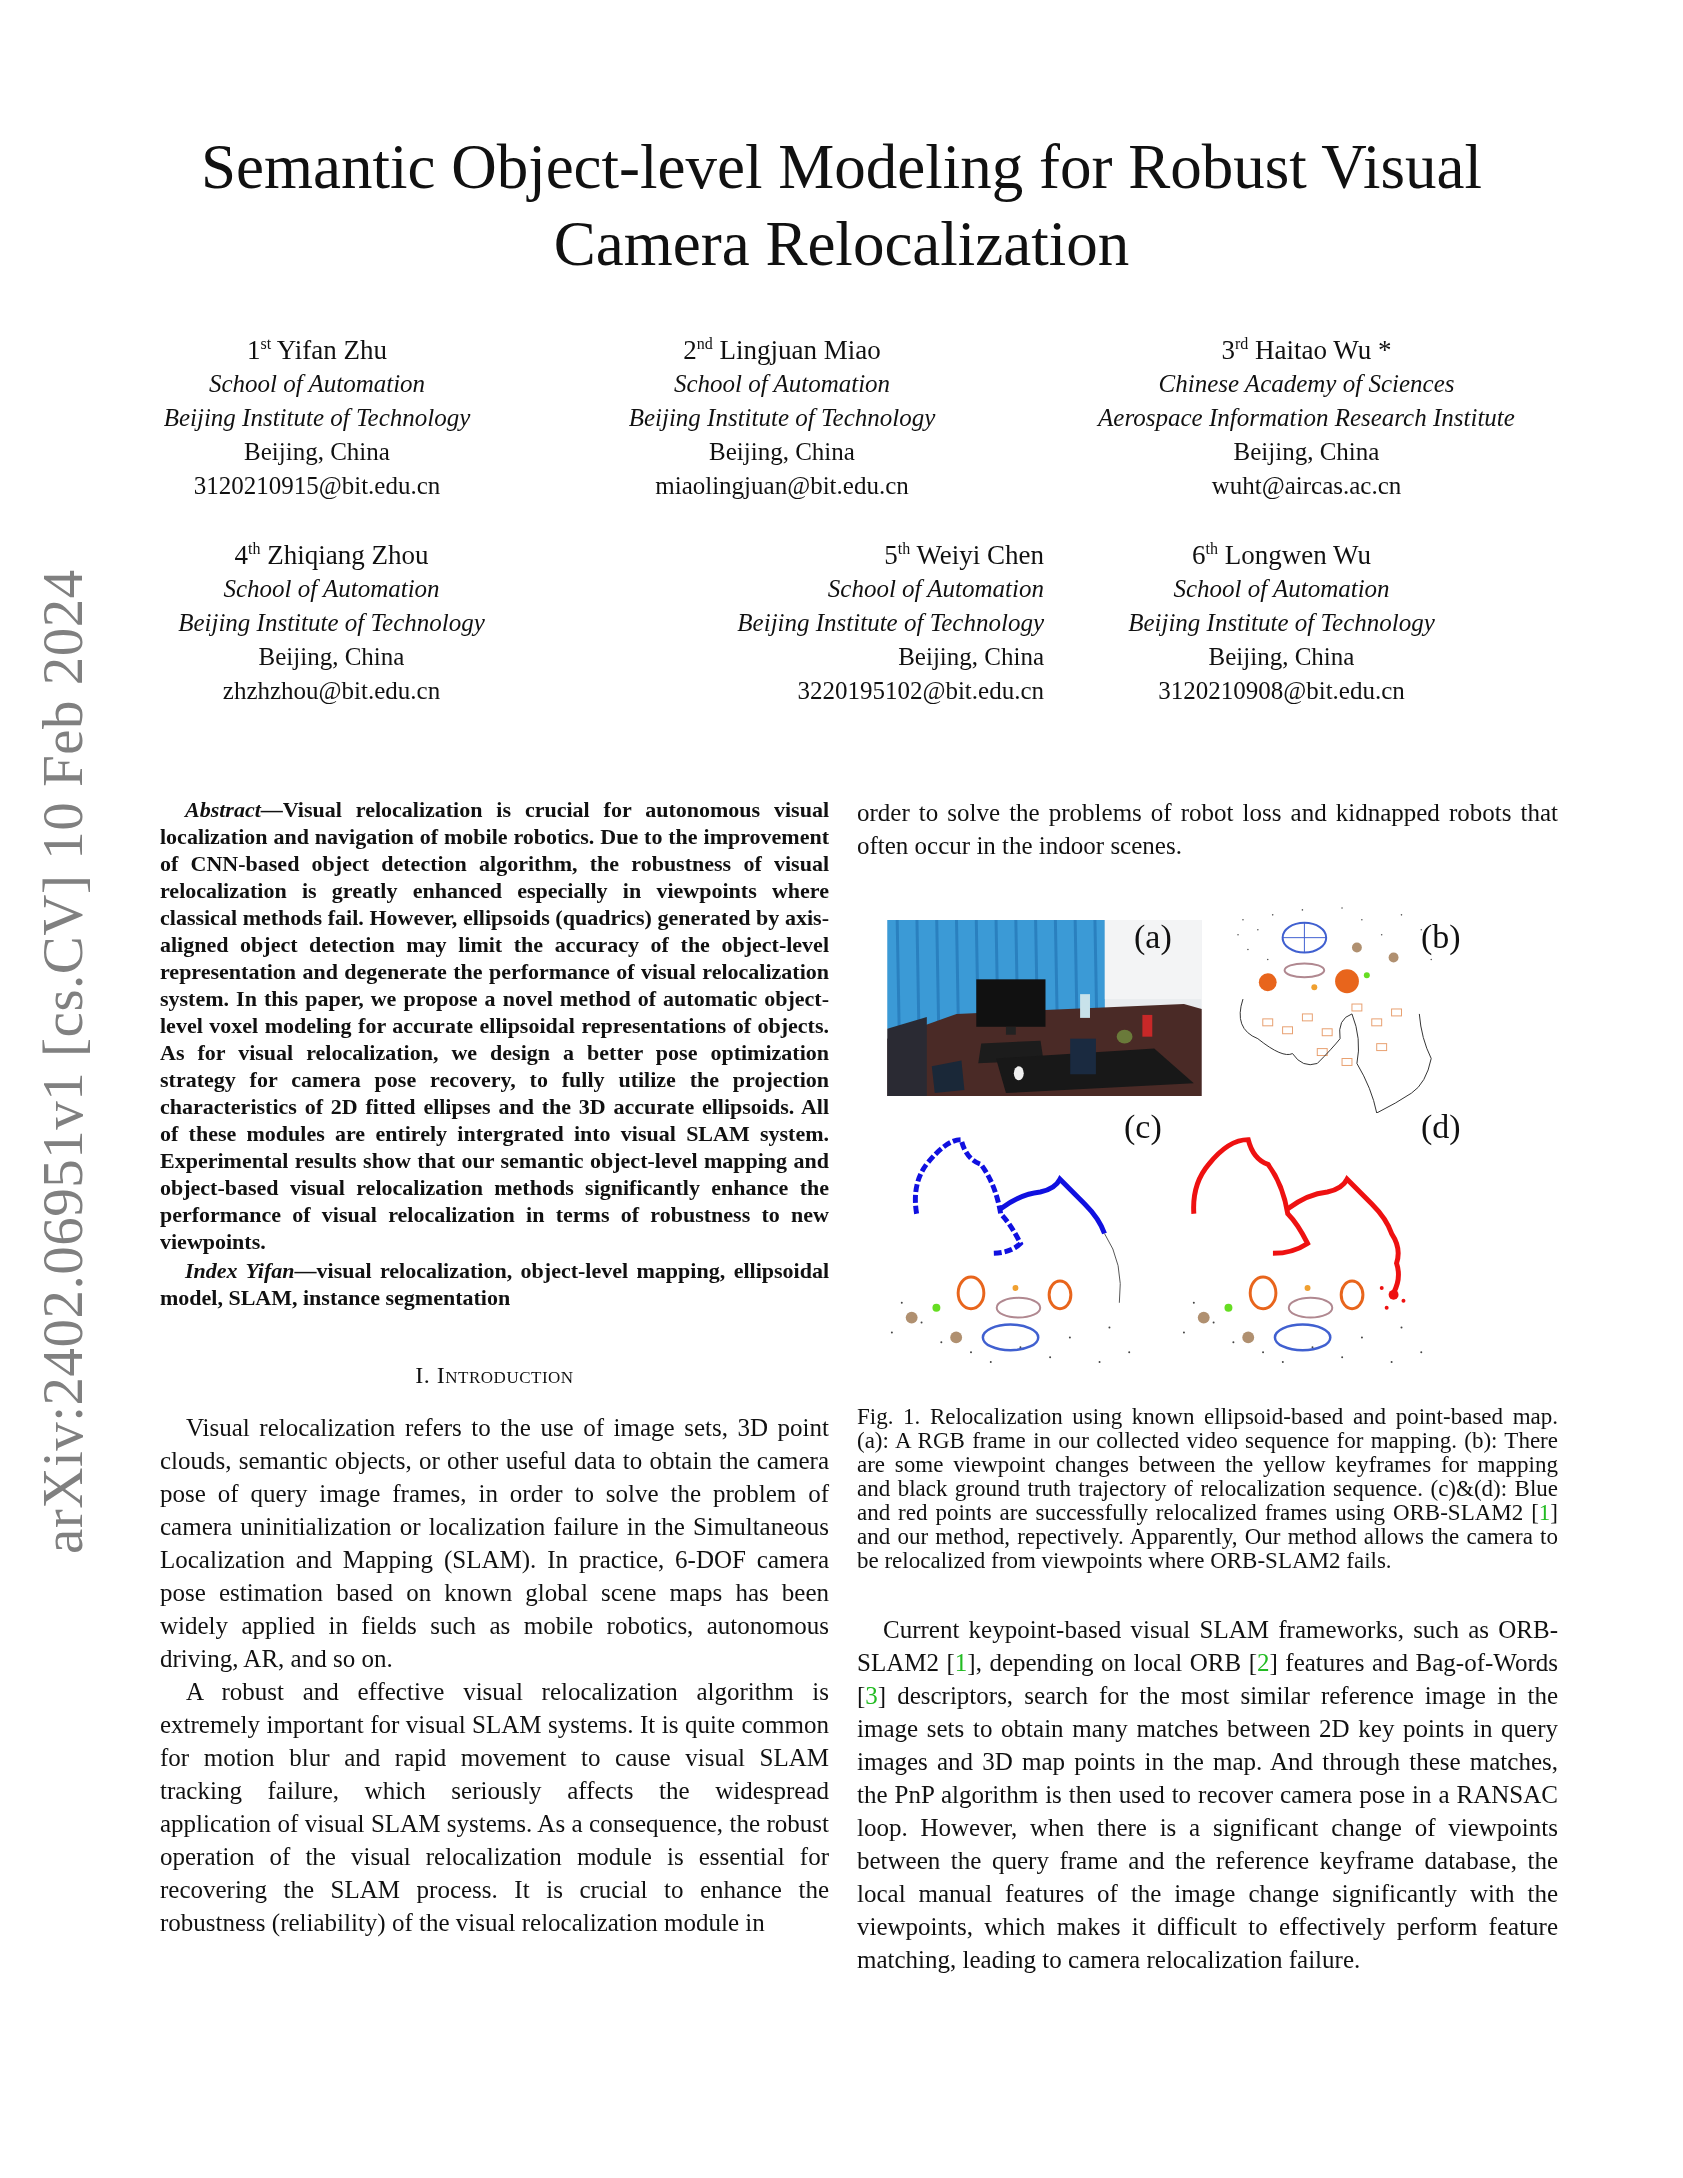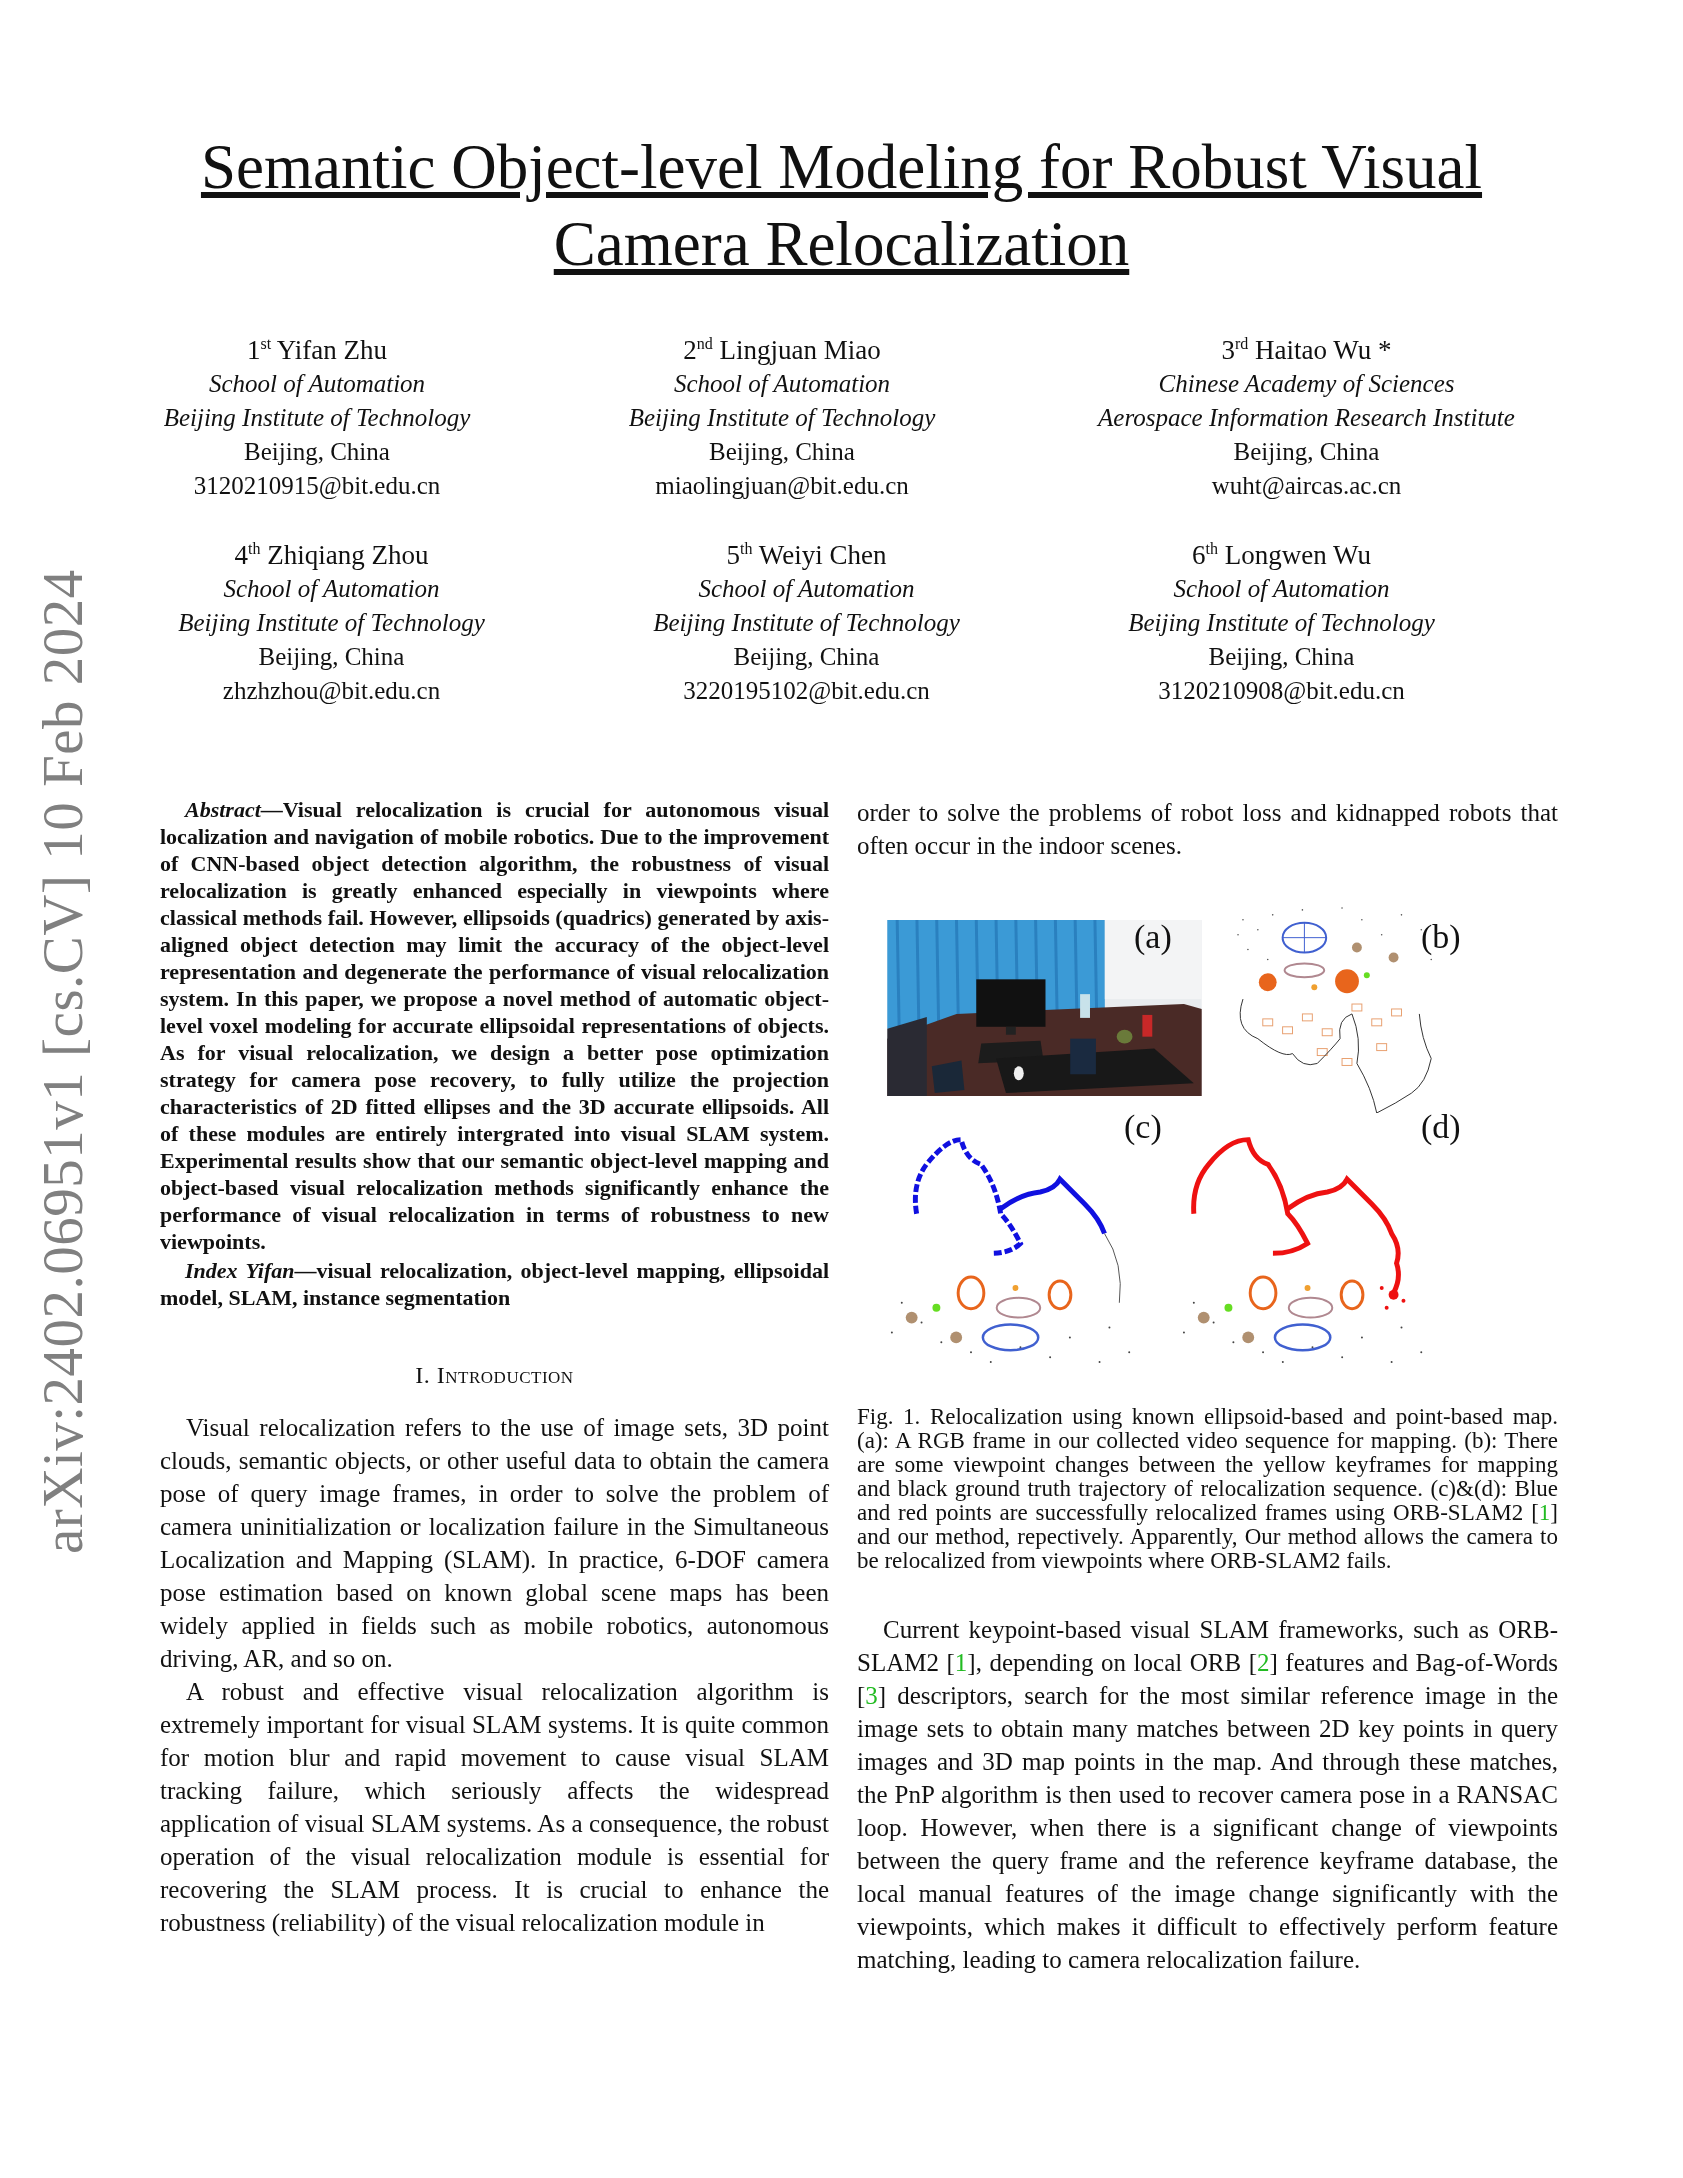--- a/index.html
+++ b/index.html
@@ -15,21 +15,21 @@
   .authors.row2 { top: 532px; padding: 0 0 0 0; }
   .author { text-align: center; font-size: 25px; line-height: 34px; }
   .author .name { font-size: 27px; }
   .author sup { font-size: 16px; }
   .author .aff { font-style: italic; }
   .row1 .author:nth-child(1) { width: 396px; }
   .row1 .author:nth-child(2) { width: 396px; }
   .row1 .author:nth-child(3) { width: 515px; }
   .row2 .author { width: 475px; }
   .row2 .author:nth-child(1) { margin-left: 0px; }
-  .row2 .author:nth-child(2) { margin-left: 0px; }
+  .row2 .author:nth-child(2) { margin-left: 0px; text-align: right; }
   .col-left { position: absolute; left: 160px; top: 796px; width: 669px; }
   .col-right { position: absolute; left: 857px; top: 796px; width: 701px; }
   .abstract { font-weight: bold; font-size: 22px; line-height: 27px; text-align: justify;
          text-indent: 25px; }
   .abstract i { font-weight: bold; font-style: italic; }
   .index-terms { font-weight: bold; font-size: 22px; line-height: 27px; text-align: justify;
          text-indent: 25px; margin-top: 2px; }
   .section-heading { text-align: center; font-size: 24px; margin-top: 51px; margin-bottom: 22px;
          font-variant: small-caps; letter-spacing: 0.5px; }
   .para { font-size: 25px; line-height: 33px; text-align: justify; text-indent: 26px; margin: 0; }
@@ -39,21 +39,21 @@
   .panel { position: absolute; }
   .panel-label { position: absolute; font-size: 34px; }
   .caption { font-size: 23px; line-height: 24px; text-align: justify; margin-top: 28px; }
   .para.right-after { margin-top: 40px; }
 </style>
 </head>
 <body>
 
 <div class="arxiv-stamp">arXiv:2402.06951v1  [cs.CV]  10 Feb 2024</div>
 
-<h1 class="title" style="margin:0;font-weight:normal;text-decoration:underline;">Semantic Object-level Modeling for Robust Visual Camera Relocalization</h1>
+<h1 class="title" style="margin:0;font-weight:normal;">Semantic Object-level Modeling for Robust Visual Camera Relocalization</h1>
 
 <div class="authors row1">
   <div class="author">
     <div class="name"><span>1</span><sup>st</sup> <span>Yifan Zhu</span></div>
     <div class="aff">School of Automation</div>
     <div class="aff">Beijing Institute of Technology</div>
     <div>Beijing, China</div>
     <div>3120210915@bit.edu.cn</div>
   </div>
   <div class="author">

